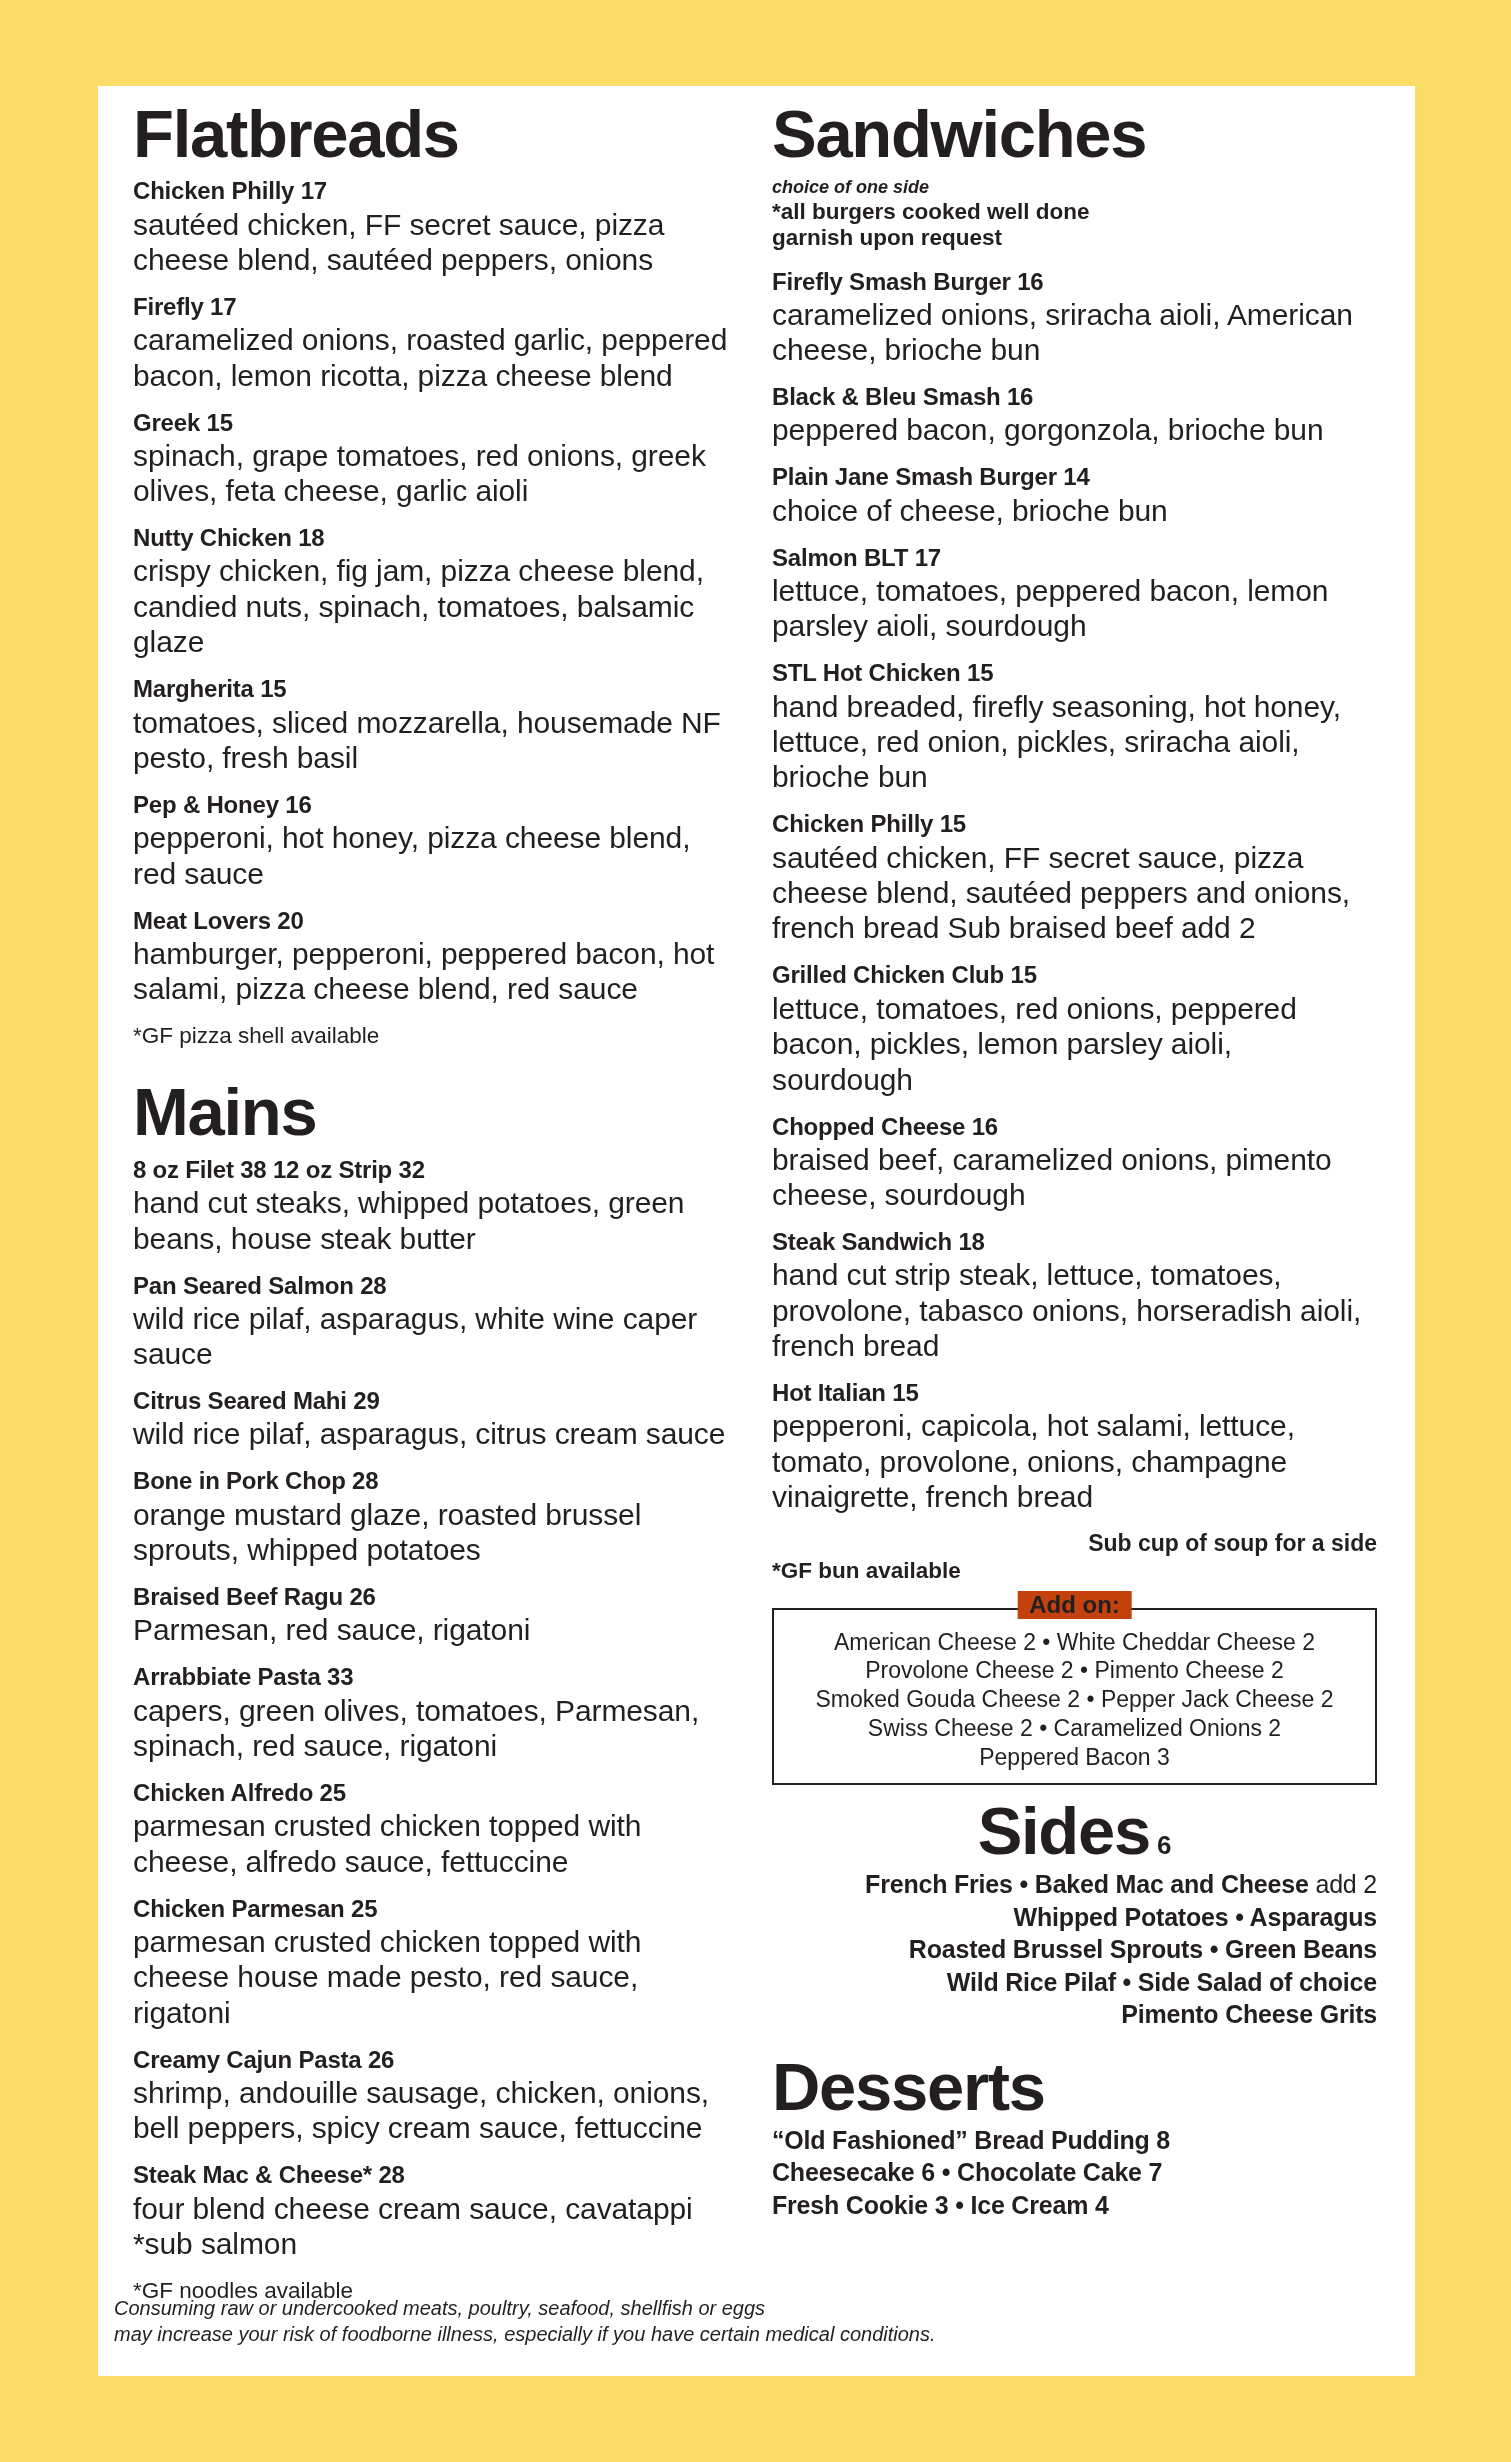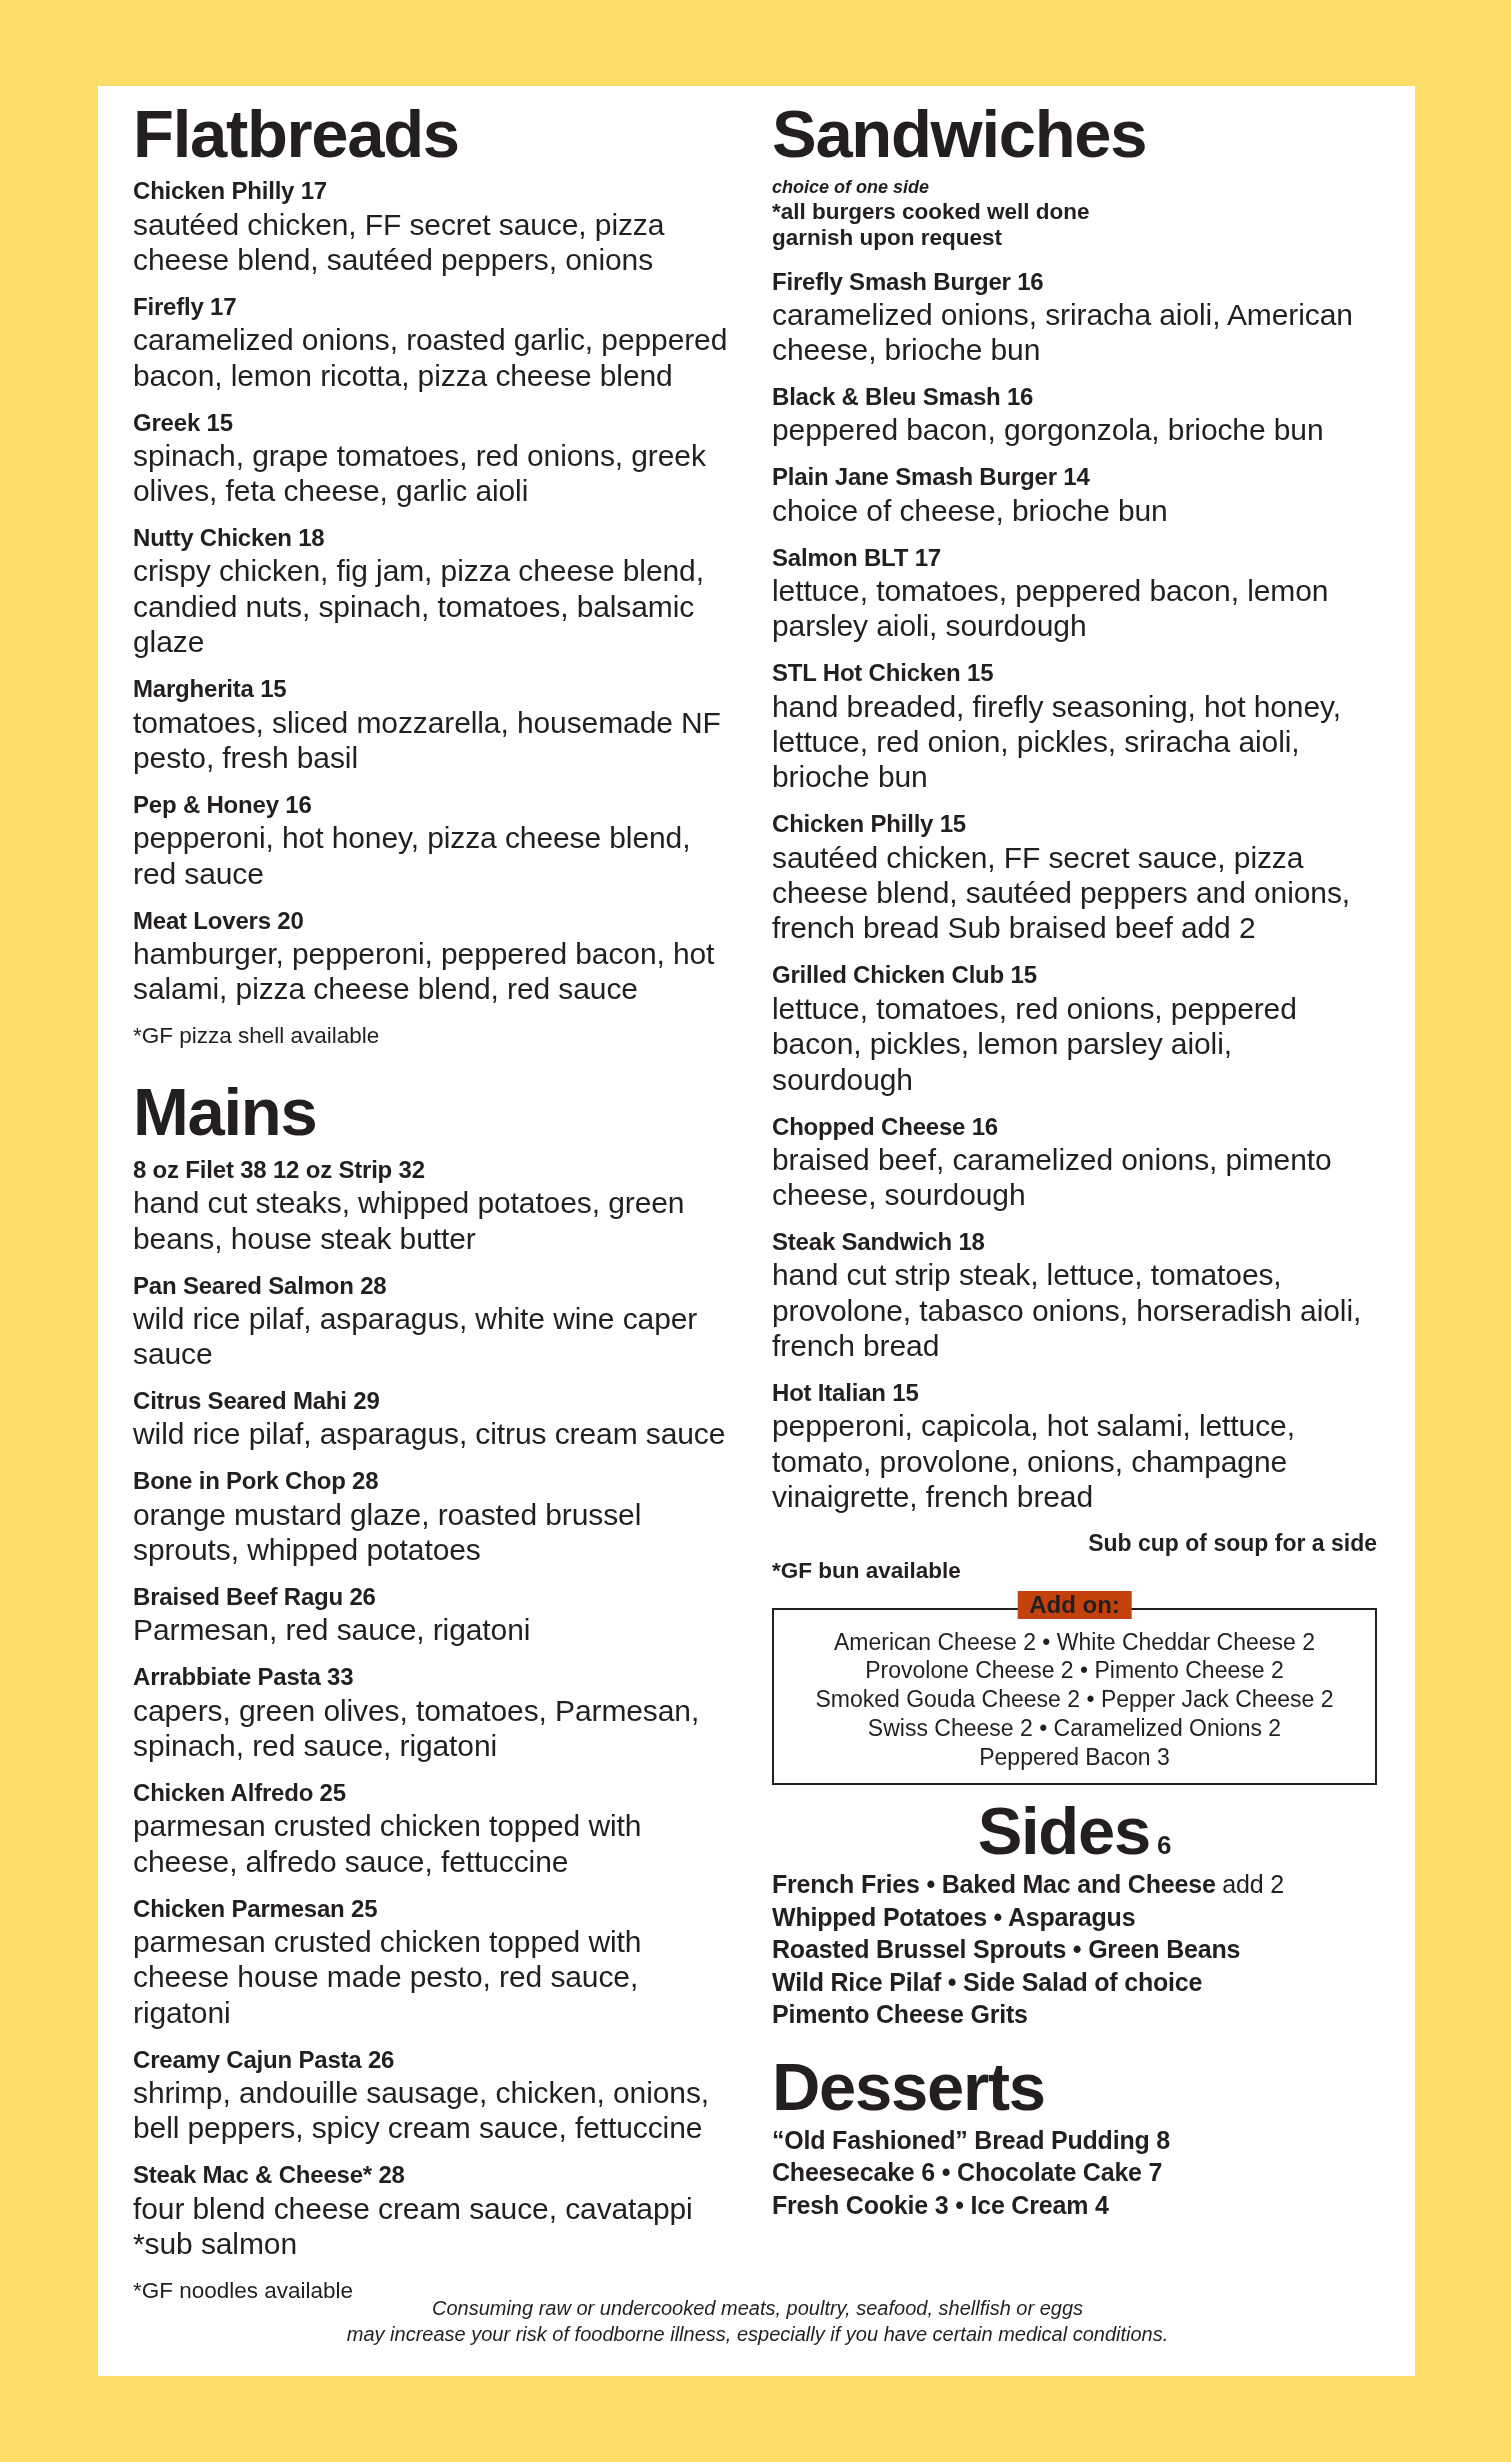--- a/index.html
+++ b/index.html
@@ -126,28 +126,28 @@
   .bold-list-line {
     font-size: 25px;
     font-weight: 700;
     line-height: 1.3;
     margin: 0;
     letter-spacing: -0.2px;
   }
   .bold-list-line .reg {
     font-weight: 400;
   }
-  .sides-group { margin-bottom: 24px; }
+  .sides-group { margin-bottom: 24px; text-align: right; }
 
   .footer-note {
     position: absolute;
-    left: 2px;
+    left: 16px;
     right: 0;
     bottom: 29px;
-    text-align: center;
+    text-align: left;
     font-size: 20px;
     font-style: italic;
     font-weight: 400;
     line-height: 1.3;
   }
   .footer-note p { margin: 0; }
 </style>
 </head>
 <body>
 

